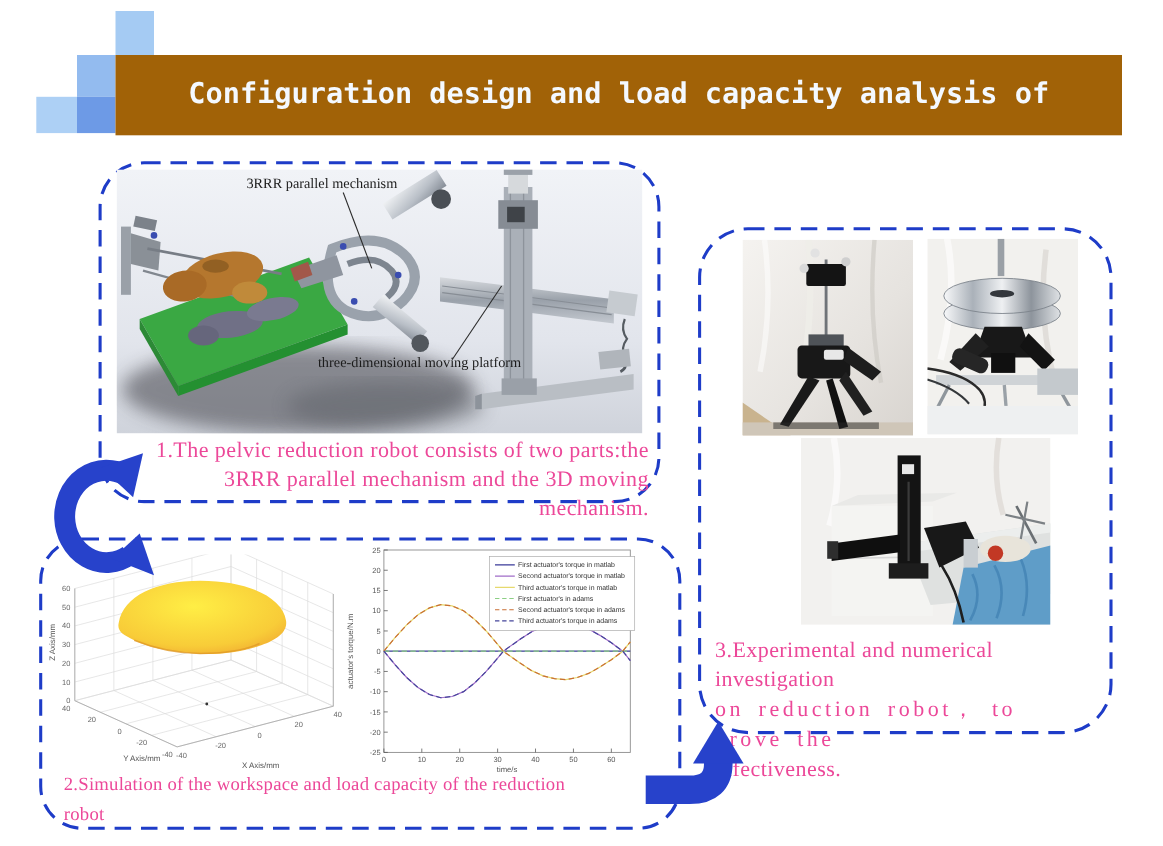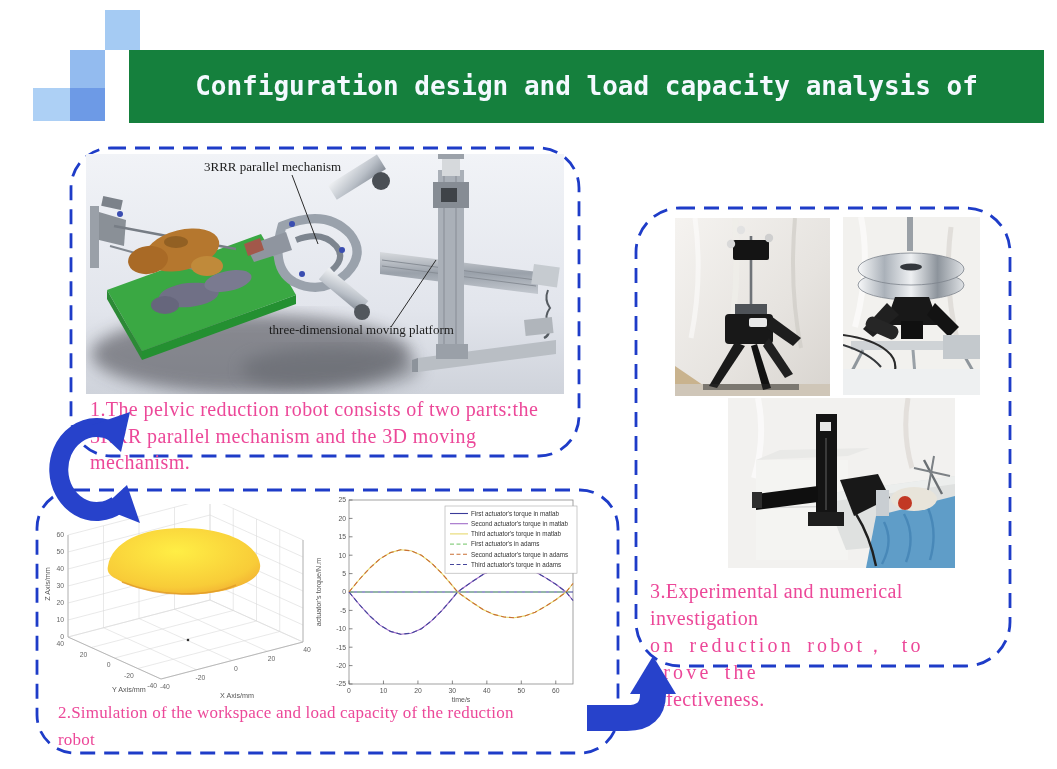--- a/index.html
+++ b/index.html
@@ -27,25 +27,25 @@
 </head>
 <body>
 
 <div class="stage">
 
   <div class="sq" style="left: 105px; top: 10px; width: 35px; height: 40px; background: rgb(165, 203, 243);"></div>
   <div class="sq" style="left: 70px; top: 50px; width: 35px; height: 38px; background: rgb(147, 187, 239);"></div>
   <div class="sq" style="left: 33px; top: 88px; width: 37px; height: 33px; background: rgb(173, 208, 245);"></div>
   <div class="sq" style="left: 70px; top: 88px; width: 35px; height: 33px; background: rgb(109, 154, 230);"></div>
 
-  <div class="banner" style="background: #15803d; color: rgb(244, 249, 255); margin-left: 24px;">
+  <div class="banner" style="background: #a16207; color: rgb(244, 249, 255);">
     <div class="t">Configuration design and load capacity analysis of</div>
   </div>
 
-  <div class="stepbox" style="left:69px;top:146px;width:512px;height:312px;">
+  <div class="stepbox" style="left:89px;top:146px;width:512px;height:312px;text-align:right;">
     <svg class="dashrect" width="512" height="312">
       <rect x="2" y="2" width="508" height="308" rx="40" fill="none" stroke="var(--dash)" stroke-width="2.8" stroke-dasharray="15 9"></rect>
     </svg>
 
     <svg class="chart" style="left:17px;top:8px;" width="478" height="240" viewBox="0 0 478 240">
       <defs>
         <linearGradient id="cadbg" x1="0" y1="0" x2="0" y2="1">
           <stop offset="0" stop-color="#f1f3f7"></stop>
             <stop offset=".65" stop-color="#e2e5ec"></stop>
             <stop offset="1" stop-color="#cfd3db"></stop>

